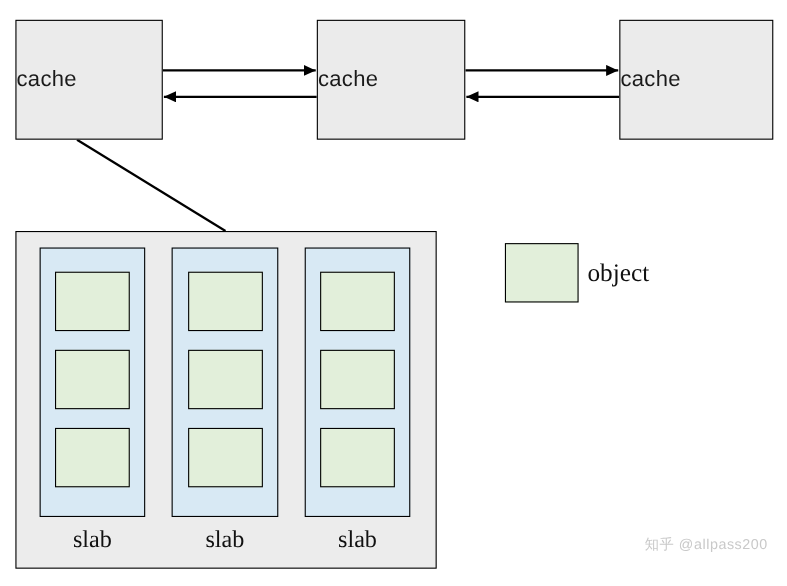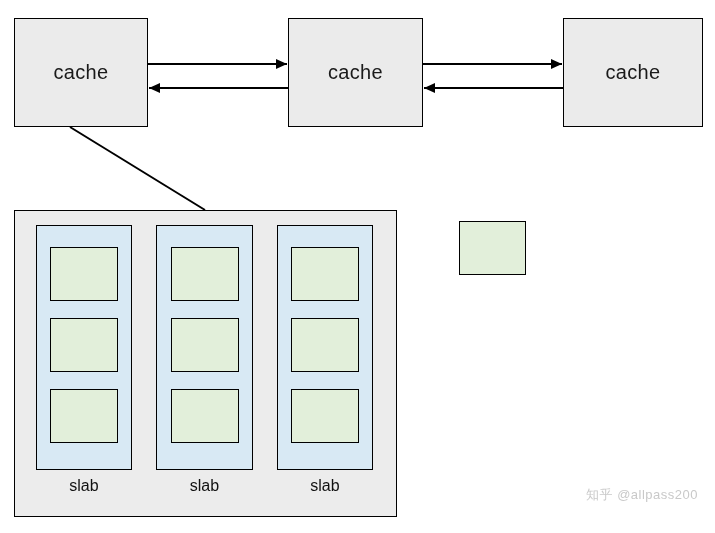--- a/index.html
+++ b/index.html
@@ -19,21 +19,21 @@
   }
   .cache-box {
     position: absolute;
     top: 18px;
     height: 109px;
     background: #ebebeb;
     border: 1.5px solid #000000;
     box-sizing: border-box;
     display: flex;
     align-items: center;
-    justify-content: center;
+    justify-content: flex-start;
   }
   .cache-box span {
     font-size: 20px;
     color: #1a1a1a;
     letter-spacing: 0.3px;
   }
   .cache-1 { left: 14px;  width: 134px; }
   .cache-2 { left: 288px; width: 135px; }
   .cache-3 { left: 563px; width: 140px; }
 
@@ -68,22 +68,22 @@
     background: #e2efda;
     border: 1px solid #000000;
     box-sizing: border-box;
     flex: none;
   }
   .slab-label {
     position: absolute;
     top: 266px;
     width: 96px;
     text-align: center;
-    font-family: Liberation Sans, sans-serif;
-    font-size: 16px;
+    font-family: Liberation Serif, serif;
+    font-size: 22px;
     color: #111111;
   }
   .slab-label-1 { left: 21px; }
   .slab-label-2 { left: 141px; width: 97px; }
   .slab-label-3 { left: 262px; }
 
   .legend-swatch {
     position: absolute;
     left: 459px; top: 221px;
     width: 67px; height: 54px;
@@ -160,16 +160,17 @@
       <div class="obj"></div>
       <div class="obj"></div>
     </div>
 
     <div class="slab-label slab-label-1">slab</div>
     <div class="slab-label slab-label-2">slab</div>
     <div class="slab-label slab-label-3">slab</div>
   </div>
 
   <div class="legend-swatch"></div>
+  <div class="legend-label">object</div>
 
   <div class="watermark">知乎 @allpass200</div>
 
 </div>
 
 </body></html>

